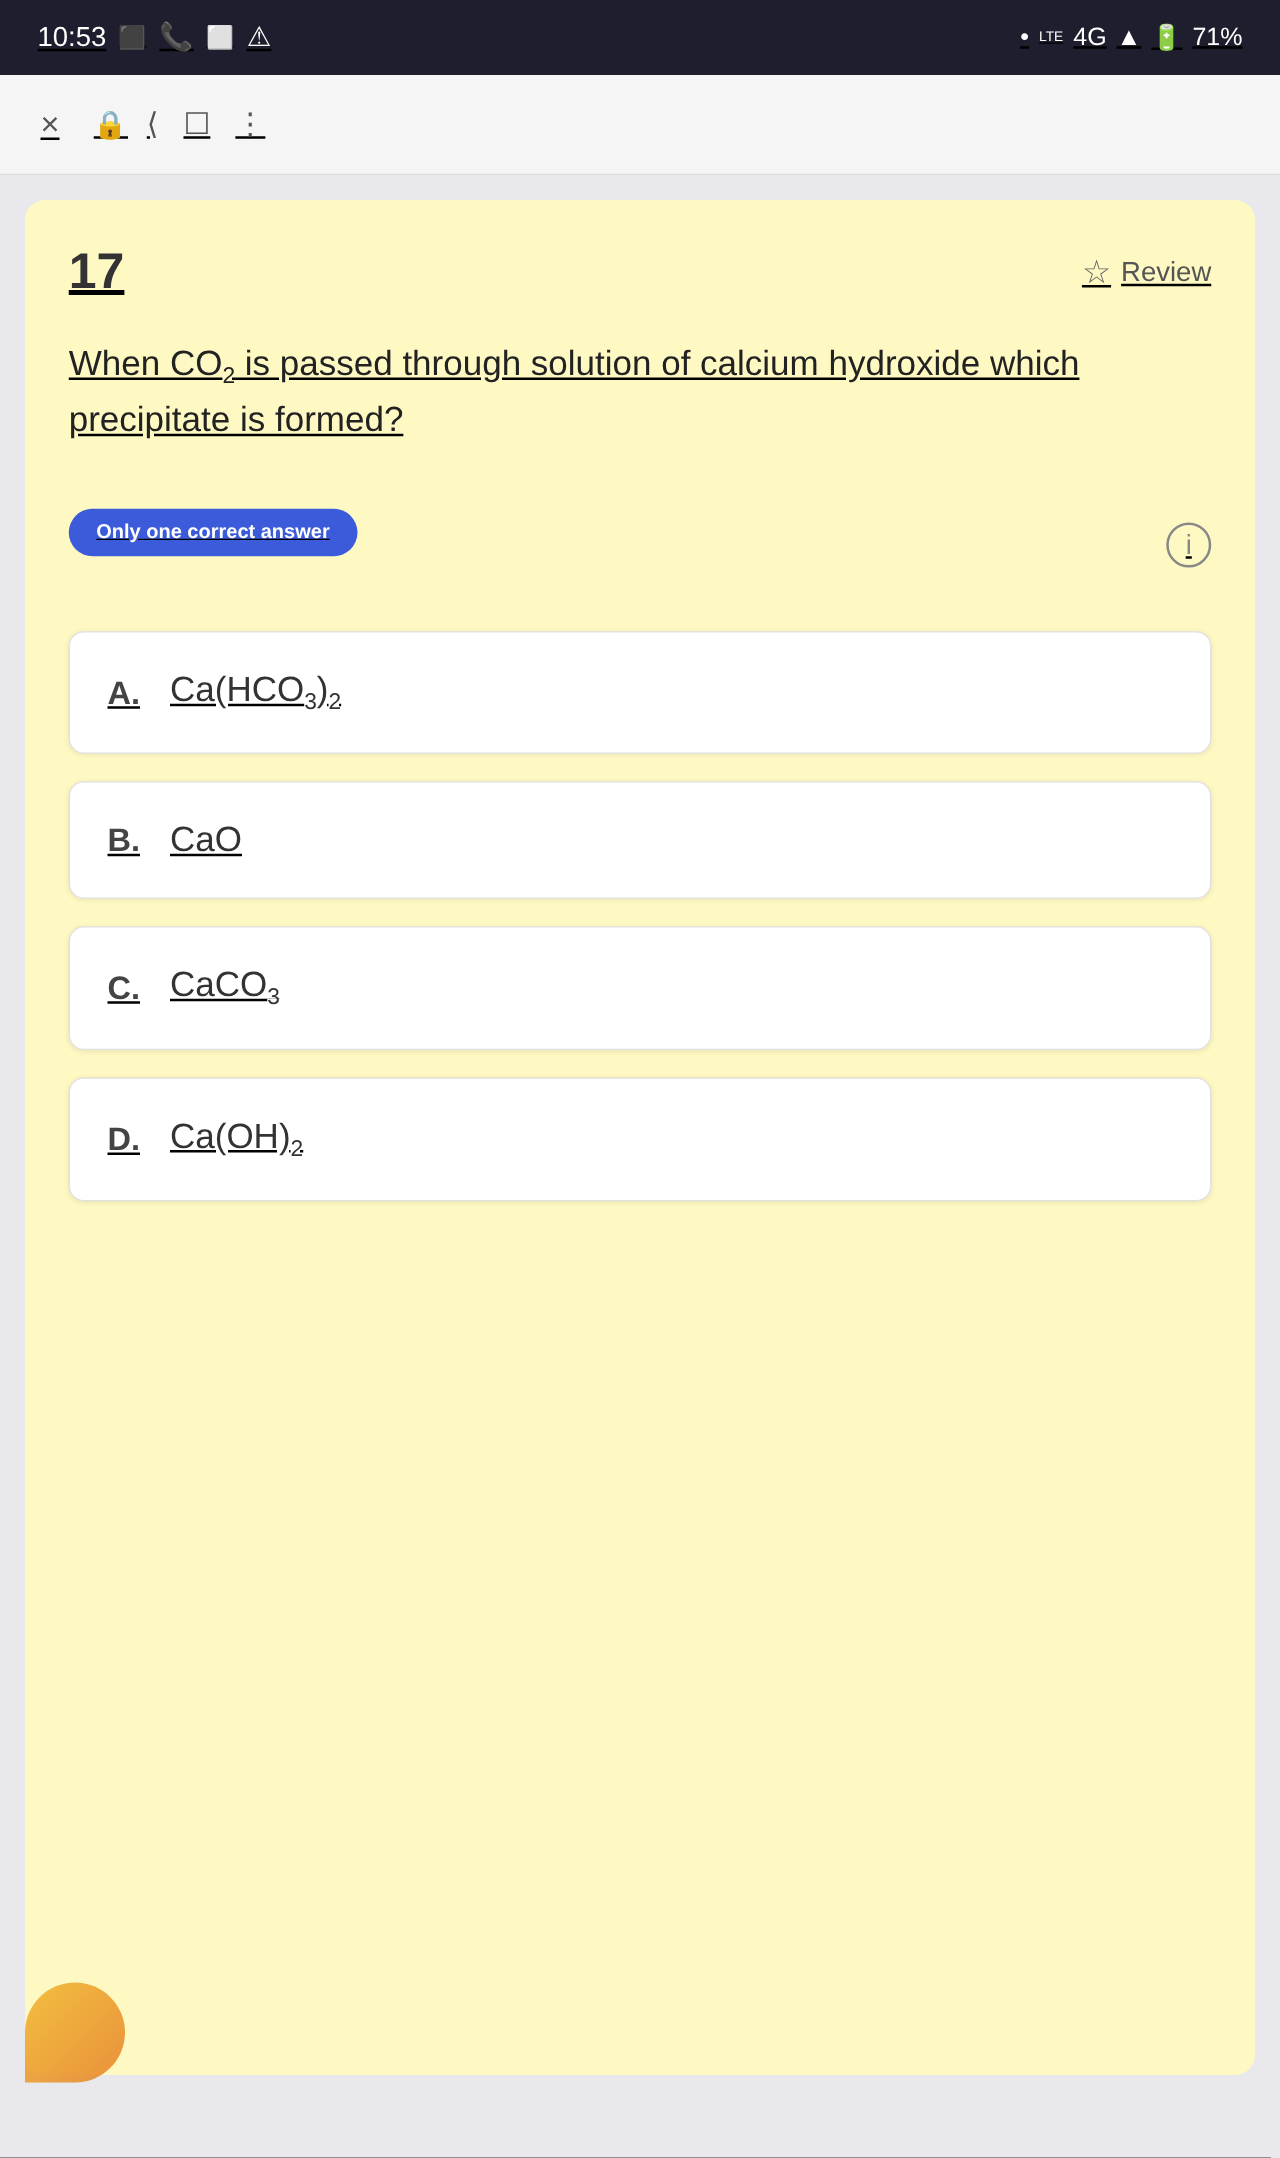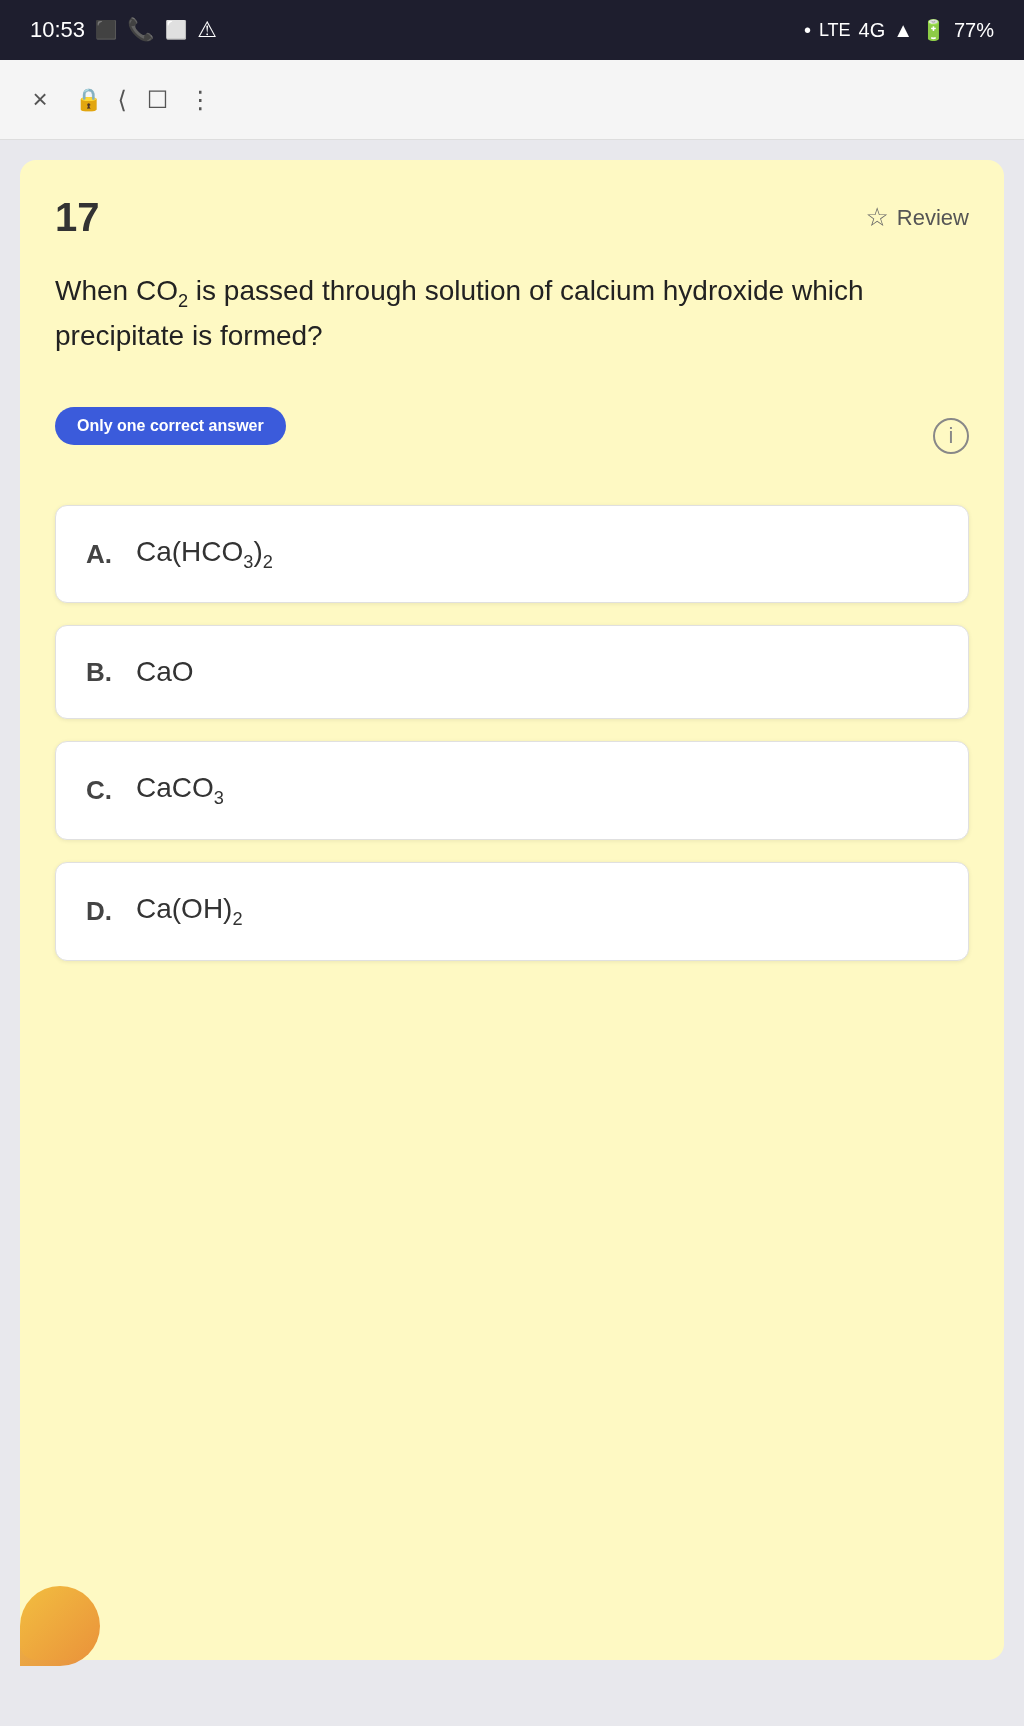--- a/index.html
+++ b/index.html
@@ -18,20 +18,21 @@
     }
 
     .phone-frame {
       width: 1024px;
       height: 1726px;
       background: #2c2c3e;
       position: relative;
       display: flex;
       flex-direction: column;
       align-items: flex-start;
+      text-decoration: underline;
     }
 
     
     .status-bar {
       width: 100%;
       height: 60px;
       background: #1e1e2e;
       display: flex;
       align-items: center;
       justify-content: space-between;
@@ -253,25 +254,25 @@
   <div class="status-bar">
     <div class="status-left">
       <span>10:53</span>
       <span style="font-size:18px;">⬛</span>
       <span>📞</span>
       <span style="font-size:18px;">⬜</span>
       <span>⚠</span>
     </div>
     <div class="status-right">
       <span>•</span>
-      <span style="font-size:18px;">LTE</span>
+      <span style="font-size:11px;">LTE</span>
       <span>4G</span>
       <span>▲</span>
       <span>🔋</span>
-      <span>77%</span>
+      <span>71%</span>
     </div>
   </div>
 
   <div class="browser-bar">
     <div class="browser-close-btn">
       <span>×</span>
     </div>
     <span class="browser-lock-icon">🔒</span>
     <div class="browser-actions">
       <span class="browser-action-btn">⟨</span>

